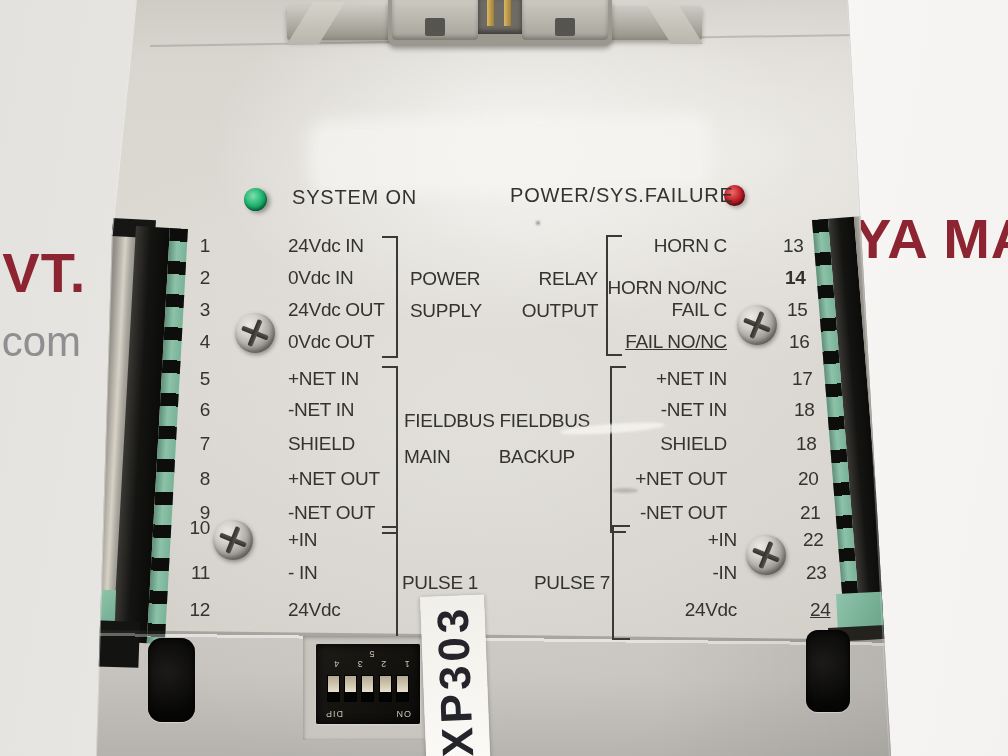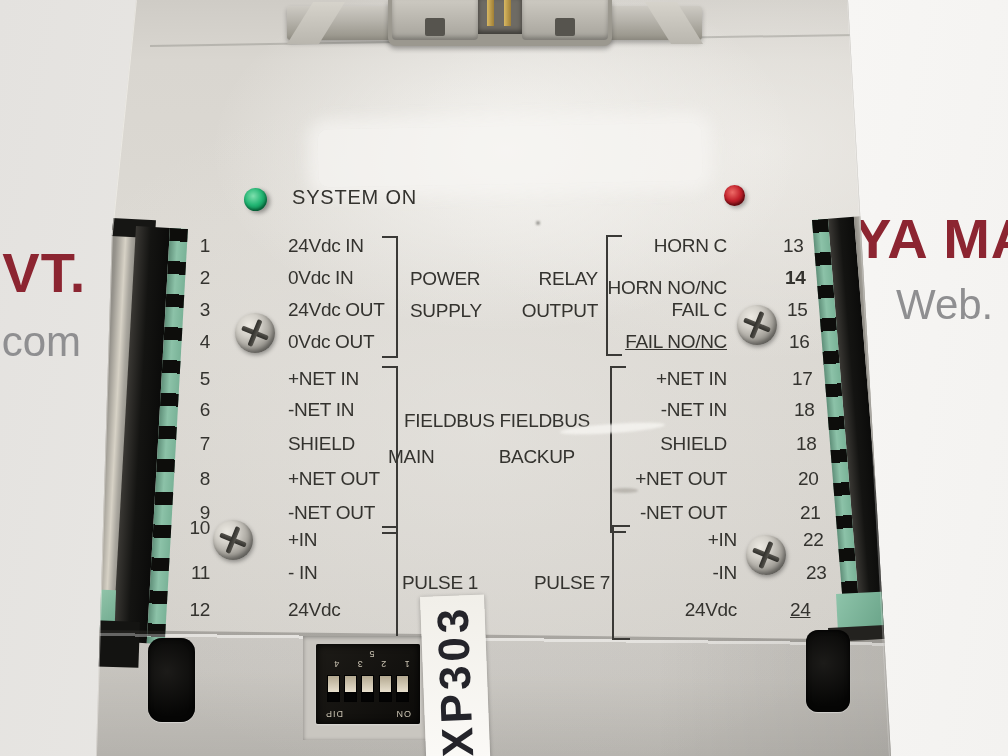--- a/index.html
+++ b/index.html
@@ -88,21 +88,20 @@
   .smudge{position:absolute;border-radius:50%;filter:blur(1px);}
 </style>
 </head>
 <body>
 
 <div id="canvas">
 
   <div class="wm wm-red" style="left:-36px;top:240px;color:#8c2531;">PVT.</div>
   <div class="wm wm-gray" style="left:-10px;top:318px;color:#8f8f91;">.com</div>
   <div class="wm wm-red" style="left:854px;top:206px;color:#8c2531;">YA MA</div>
-  <div class="wm wm-gray" style="left:896px;top:281px;color:#8f8f91;">Web.</div>
 
   <div id="module">
 
     <div class="abs" style="left:318px;top:126px;width:384px;height:58px;border-radius:10px;
              background:rgba(245,244,241,0.75);box-shadow:0 0 16px 10px rgba(245,244,241,0.75);
              transform:rotate(-1deg);"></div>
 
     <div class="edge" style="left:150px;top:45px;width:706px;height:0;border-top:2px solid rgba(110,108,102,0.3);
              transform:rotate(-0.9deg);"></div>
 
@@ -153,34 +152,35 @@
     <div class="clamp" style="left:522px;">
       <div class="notch"></div>
     </div>
     <div id="conn-recess"></div>
     <div class="pin" style="left:487px;"></div>
     <div class="pin" style="left:504px;"></div>
 
     <div class="led led-green" style="left:244px;top:188px;"></div>
     <div class="pt ind-label" style="left:292px;top:186px;">SYSTEM ON</div>
     <div class="led led-red" style="left:724px;top:185px;"></div>
+    <div class="pt ind-label ral" style="left:510px;top:184px;width:204px;">POWER/SYS.FAILURE</div>
 
     <div class="bracket bl" style="left:382px;top:236px;width:14px;height:118px;"></div>
     <div class="bracket br" style="left:606px;top:235px;width:14px;height:117px;"></div>
     <div class="bracket bl" style="left:382px;top:366px;width:14px;height:164px;"></div>
     <div class="bracket br" style="left:610px;top:366px;width:14px;height:163px;"></div>
     <div class="bracket bl" style="left:382px;top:526px;width:14px;height:108px;"></div>
     <div class="bracket br" style="left:612px;top:525px;width:16px;height:111px;"></div>
 
     <div class="pt" style="left:410px;top:268px;">POWER</div>
     <div class="pt" style="left:410px;top:300px;">SUPPLY</div>
     <div class="pt ral" style="left:470px;top:268px;width:128px;">RELAY</div>
     <div class="pt ral" style="left:470px;top:300px;width:128px;">OUTPUT</div>
     <div class="pt" style="left:404px;top:410px;">FIELDBUS</div>
-    <div class="pt" style="left:388px;top:446px;text-align:center;">MAIN</div>
+    <div class="pt" style="left:404px;top:446px;text-align:center;">MAIN</div>
     <div class="pt ral" style="left:472px;top:410px;width:118px;">FIELDBUS</div>
     <div class="pt ral" style="left:457px;top:446px;width:118px;">BACKUP</div>
     <div class="pt" style="left:402px;top:572px;">PULSE 1</div>
     <div class="pt" style="left:534px;top:572px;">PULSE 7</div>
 
     <div id="rows">
         <div class="pt ral" style="left: 168px; top: 235px; width: 42px;">1</div>
         <div class="pt" style="left: 288px; top: 235px;">24Vdc IN</div>
         <div class="pt ral" style="left: 168px; top: 267px; width: 42px;">2</div>
         <div class="pt" style="left: 288px; top: 267px;">0Vdc IN</div>
@@ -220,21 +220,21 @@
         <div class="pt" style="left: 796px; top: 433px; width: 40px;">18</div>
         <div class="pt ral" style="left: 540px; top: 468px; width: 187px;">+NET OUT</div>
         <div class="pt" style="left: 798px; top: 468px; width: 40px;">20</div>
         <div class="pt ral" style="left: 540px; top: 502px; width: 187px;">-NET OUT</div>
         <div class="pt" style="left: 800px; top: 502px; width: 40px;">21</div>
         <div class="pt ral" style="left: 540px; top: 529px; width: 197px;">+IN</div>
         <div class="pt" style="left: 803px; top: 529px; width: 40px;">22</div>
         <div class="pt ral" style="left: 540px; top: 562px; width: 197px;">-IN</div>
         <div class="pt" style="left: 806px; top: 562px; width: 40px;">23</div>
         <div class="pt ral" style="left: 540px; top: 599px; width: 197px;">24Vdc</div>
-        <div class="pt" style="left: 790px; top: 599px; width: 40px; text-decoration: underline;">24</div>
+        <div class="pt" style="left: 810px; top: 599px; width: 40px; text-decoration: underline;">24</div>
       </div>
 
     <div class="screw" style="left:235px;top:313px;"></div>
     <div class="screw" style="left:737px;top:305px;"></div>
     <div class="screw" style="left:213px;top:520px;"></div>
     <div class="screw" style="left:746px;top:535px;"></div>
 
     <div class="smudge" style="left:560px;top:424px;width:105px;height:9px;background:rgba(246,245,241,0.8);transform:rotate(-4deg);"></div>
     <div class="smudge" style="left:536px;top:221px;width:4px;height:4px;background:rgba(70,68,62,0.55);"></div>
     <div class="smudge" style="left:612px;top:488px;width:26px;height:5px;background:rgba(120,115,105,0.35);"></div>

